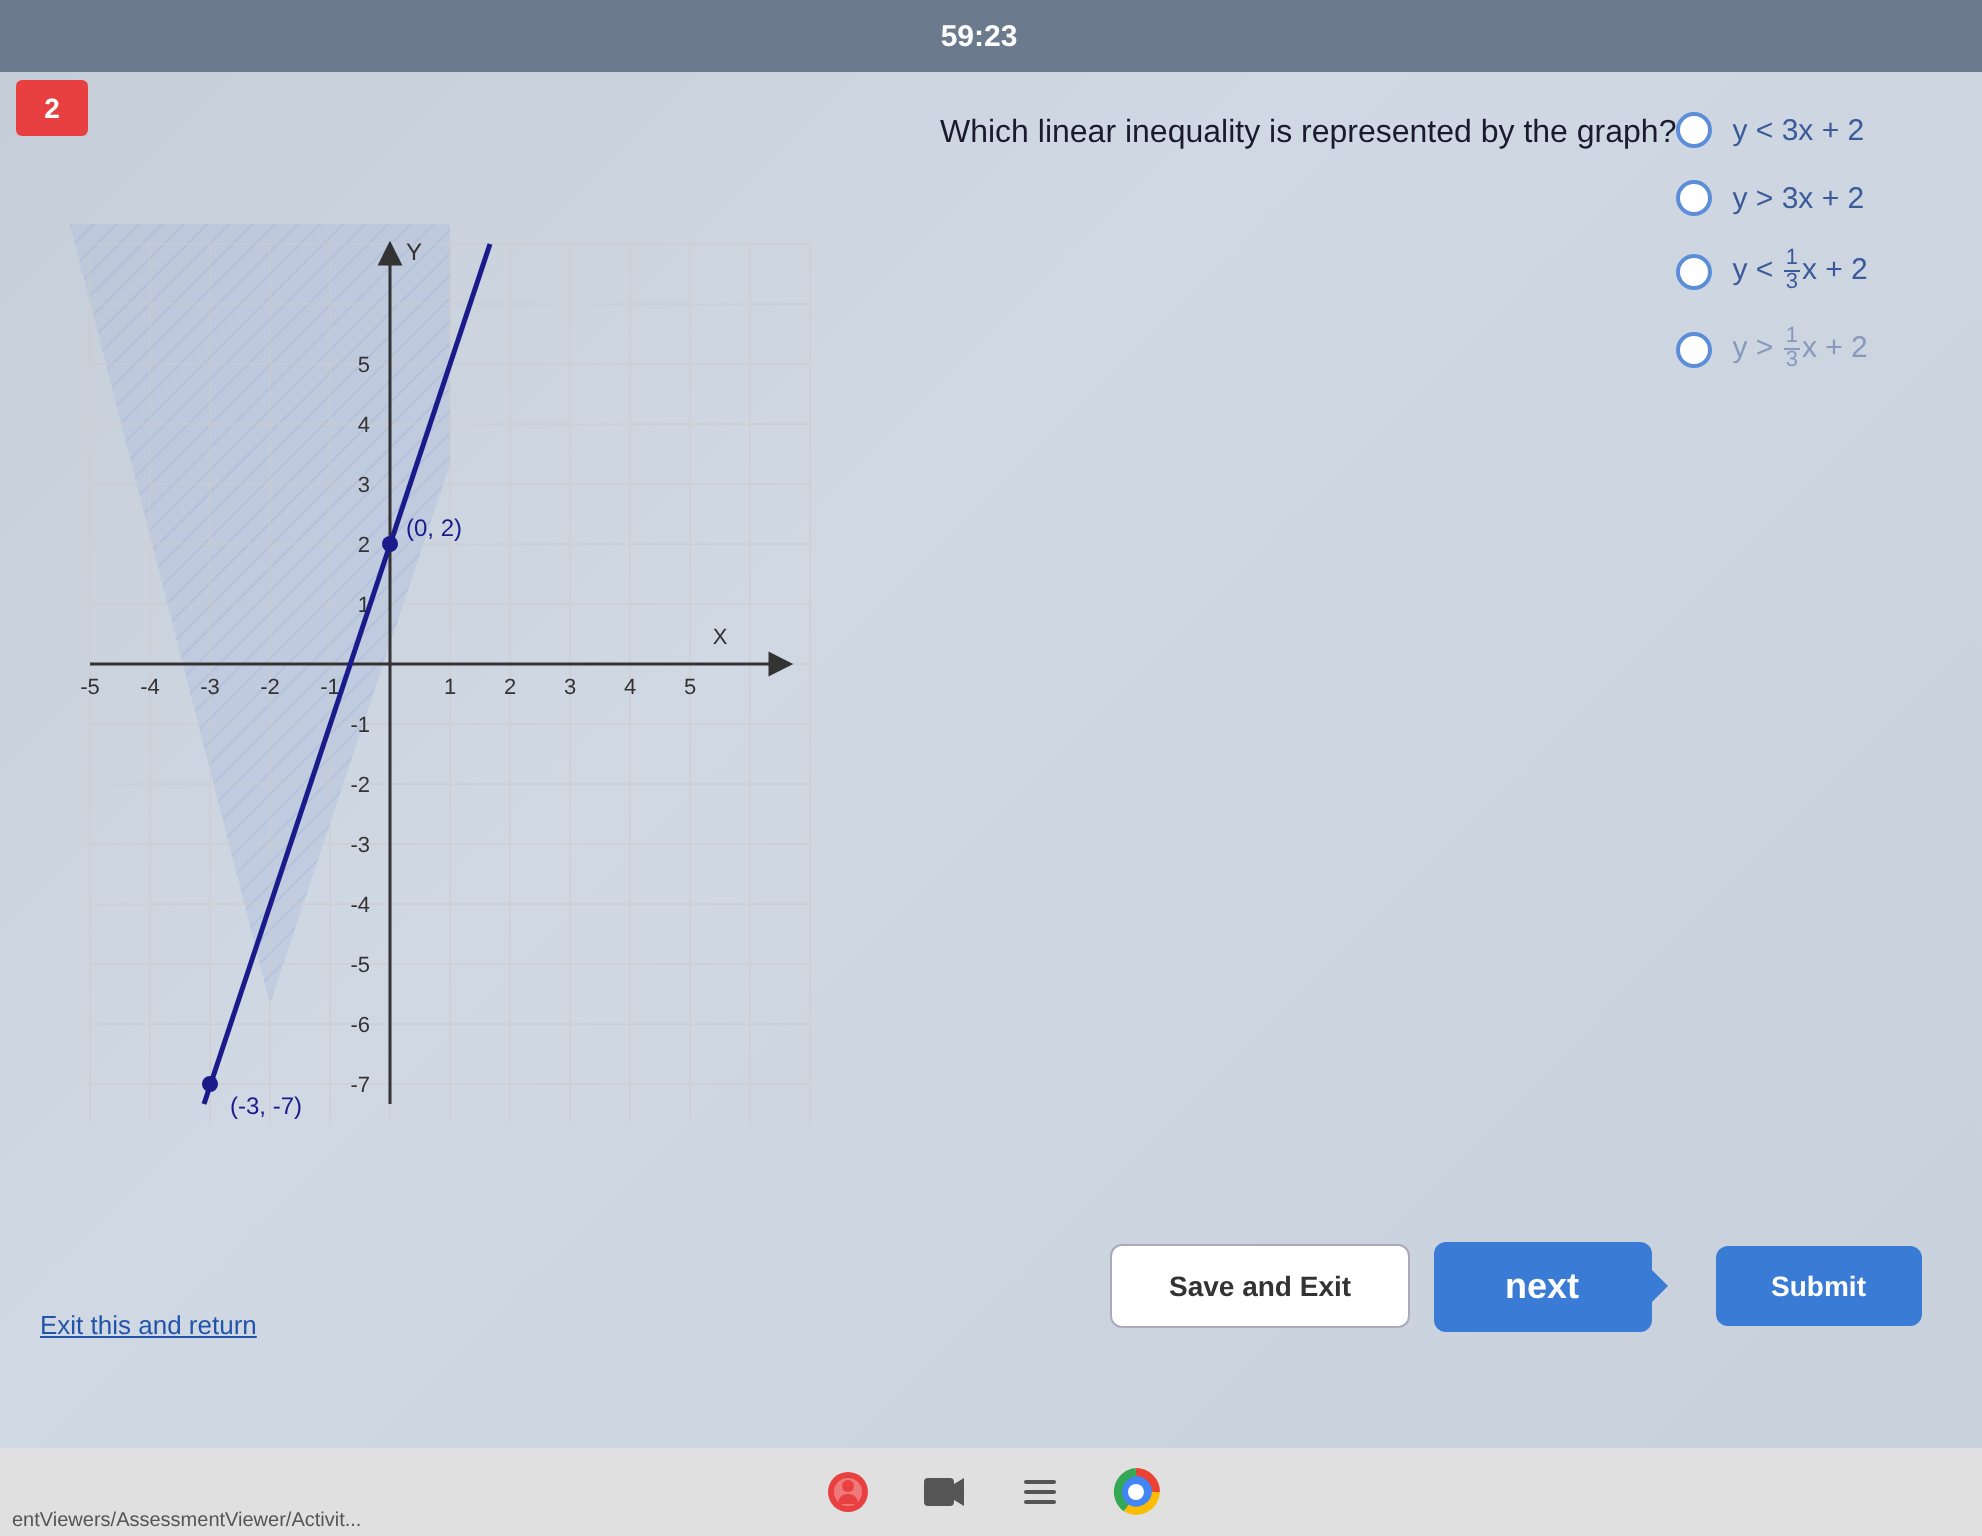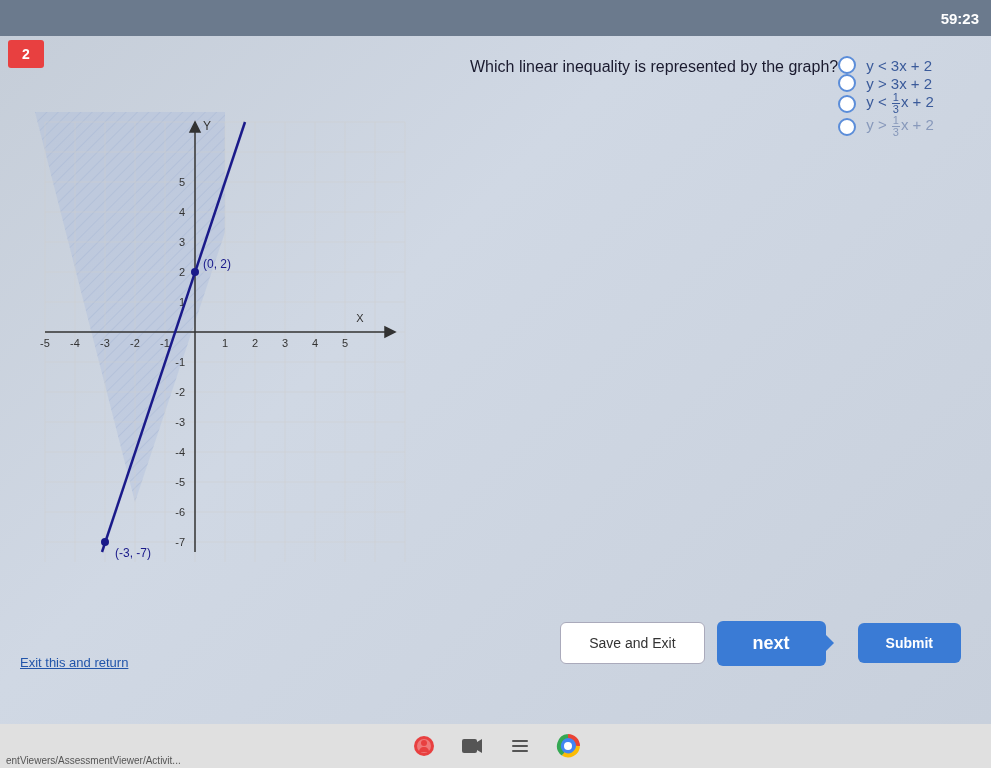--- a/index.html
+++ b/index.html
@@ -21,21 +21,21 @@
     }
 
     
     .top-bar {
       position: absolute;
       top: 0; left: 0; right: 0;
       height: 36px;
       background: #6b7a8d;
       display: flex;
       align-items: center;
-      justify-content: flex-end;
+      justify-content: center;
       padding-right: 12px;
     }
     .time-display {
       color: white;
       font-size: 15px;
       font-weight: bold;
     }
 
     
     .question-badge {
@@ -99,20 +99,21 @@
       color: #1a1a2e;
       font-weight: 500;
       margin-bottom: 24px;
       line-height: 1.4;
     }
 
     .options-list {
       list-style: none;
       display: flex;
       flex-direction: column;
+      gap: 16px;
     }
 
     .option-item {
       display: flex;
       align-items: center;
       gap: 10px;
       cursor: pointer;
     }
 
     .option-radio {
@@ -147,21 +148,21 @@
     }
 
     .btn-save {
       padding: 12px 28px;
       background: white;
       border: 1.5px solid #aab;
       border-radius: 6px;
       font-size: 14px;
       color: #333;
       cursor: pointer;
-      font-weight: 400;
+      font-weight: 700;
       text-align: center;
     }
 
     .btn-next {
       padding: 12px 36px;
       background: #3a7bd5;
       border: none;
       border-radius: 6px;
       font-size: 18px;
       color: white;

